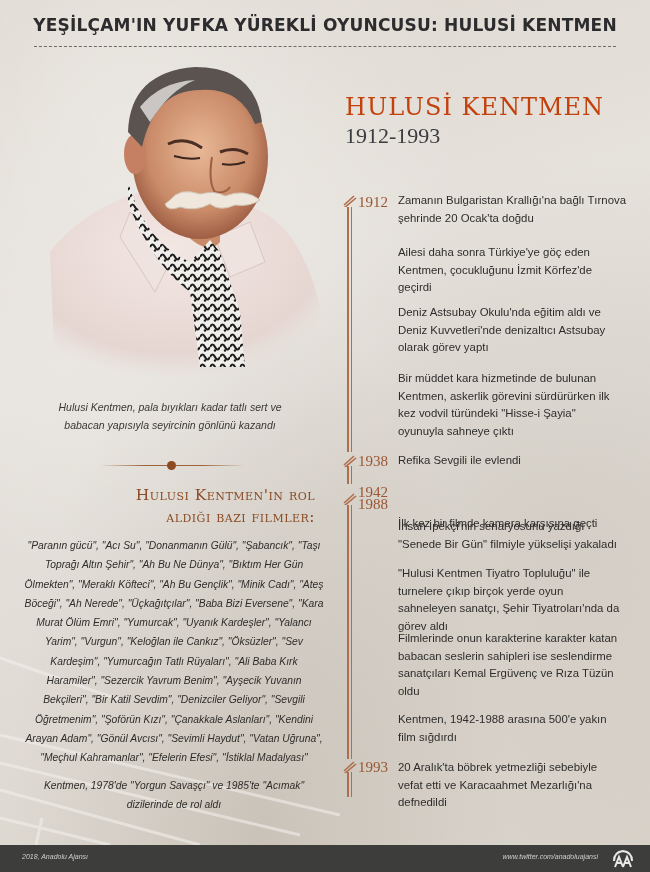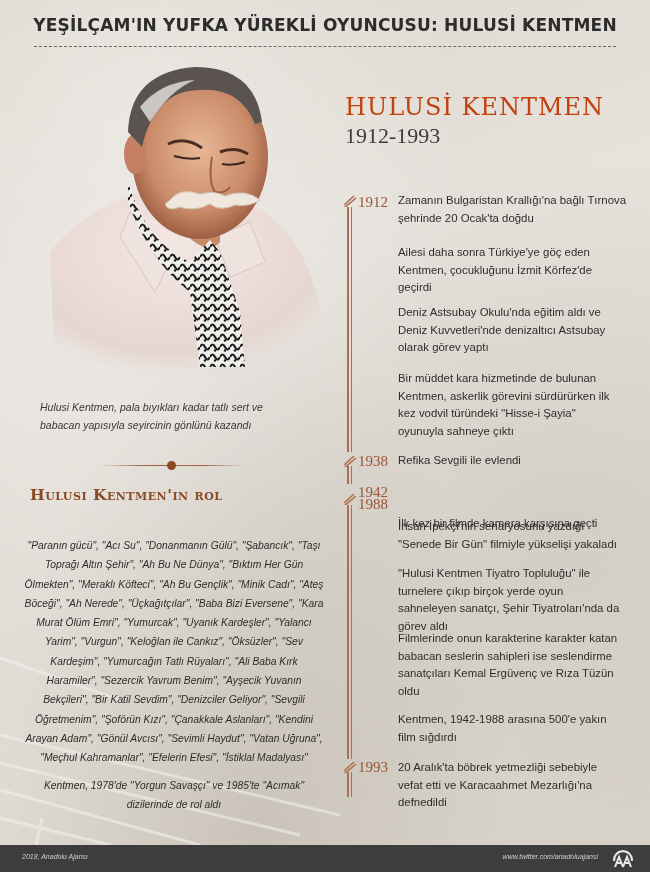--- a/index.html
+++ b/index.html
@@ -25,32 +25,32 @@
       position: absolute; top: 46px; left: 34px; width: 582px;
       border-top: 1px dashed #6e6a64;
     }
     
     .portrait {
       position: absolute; left: 50px; top: 62px; width: 290px; height: 318px;
     }
     .portrait svg { width: 100%; height: 100%; }
     .caption {
       position: absolute; left: 40px; top: 398px; width: 260px;
-      font-style: italic; font-size: 10.5px; line-height: 18px;
+      text-align: center; font-style: italic; font-size: 10.5px; line-height: 18px;
       color: #3a3835;
     }
     .ornament {
       position: absolute; left: 100px; top: 461px; width: 145px; height: 10px;
     }
     .ornament .line { position: absolute; top: 4px; left: 0; right: 0; height: 1px;
       background: linear-gradient(90deg, rgba(160,90,50,0) 0%, #a0643c 30%, #a0643c 70%, rgba(160,90,50,0) 100%); }
     .ornament .dot { position: absolute; top: 0; left: 67px; width: 9px; height: 9px; border-radius: 50%; background: #8e4a22; }
     .films-heading {
       position: absolute; left: 30px; top: 484px; width: 285px;
-      text-align: left; font-family: "DejaVu Serif", serif; font-weight: bold;
+      text-align: right; font-family: "DejaVu Serif", serif; font-weight: normal;
       font-size: 15.5px; line-height: 22px; color: #8a4a24; letter-spacing: 0.5px;
       font-variant: small-caps;
     }
     .films-list {
       position: absolute; left: 24px; top: 536px; width: 300px;
       text-align: center; font-style: italic; font-size: 10.3px; line-height: 19.3px;
       color: #2f2d2a;
     }
     .series-note {
       position: absolute; left: 24px; top: 776px; width: 300px;
@@ -163,20 +163,21 @@
 
 <div class="caption">Hulusi Kentmen, pala bıyıkları kadar tatlı sert ve babacan yapısıyla seyircinin gönlünü kazandı</div>
 
 <div class="ornament">
   <div class="line"></div>
   <div class="dot"></div>
 </div>
 
 <div class="films-heading">
   <div>Hulusi Kentmen'in rol</div>
+  <div>aldığı bazı filmler:</div>
 </div>
 
 <div class="films-list">"Paranın gücü", "Acı Su", "Donanmanın Gülü", "Şabancık", "Taşı Toprağı Altın Şehir", "Ah Bu Ne Dünya", "Bıktım Her Gün Ölmekten", "Meraklı Köfteci", "Ah Bu Gençlik", "Minik Cadı", "Ateş Böceği", "Ah Nerede", "Üçkağıtçılar", "Baba Bizi Eversene", "Kara Murat Ölüm Emri", "Yumurcak", "Uyanık Kardeşler", "Yalancı Yarim", "Vurgun", "Keloğlan ile Cankız", "Öksüzler", "Sev Kardeşim", "Yumurcağın Tatlı Rüyaları", "Ali Baba Kırk Haramiler", "Sezercik Yavrum Benim", "Ayşecik Yuvanın Bekçileri", "Bir Katil Sevdim", "Denizciler Geliyor", "Sevgili Öğretmenim", "Şoförün Kızı", "Çanakkale Aslanları", "Kendini Arayan Adam", "Gönül Avcısı", "Sevimli Haydut", "Vatan Uğruna", "Meçhul Kahramanlar", "Efelerin Efesi", "İstiklal Madalyası"</div>
 <div class="series-note">Kentmen, 1978'de "Yorgun Savaşçı" ve 1985'te "Acımak" dizilerinde de rol aldı</div>
 
 <div class="name-heading">HULUSİ KENTMEN</div>
 <div class="life-years">1912-1993</div>
 
 <div class="timeline-line" style="top:207px;height:245px;"></div>
 <div class="timeline-line" style="top:466px;height:18px;"></div>

